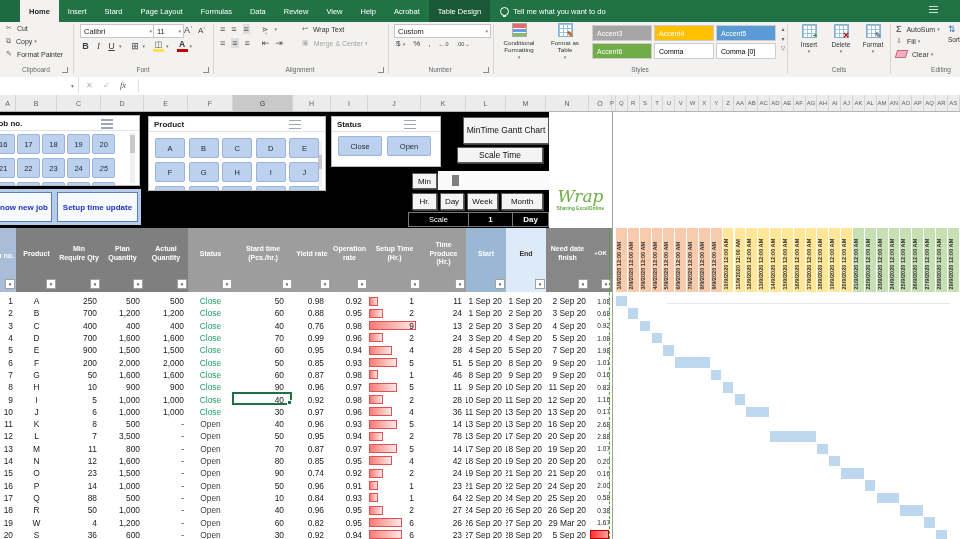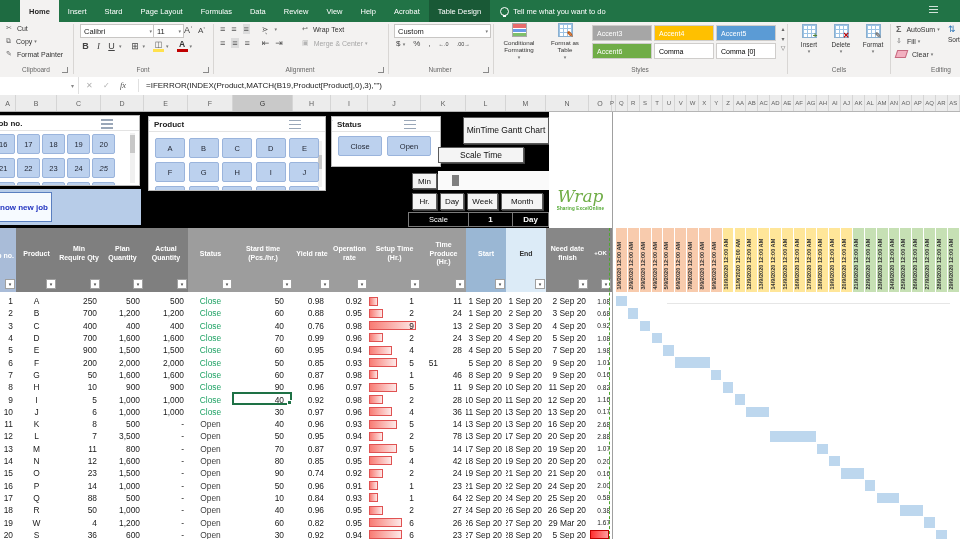--- a/index.html
+++ b/index.html
@@ -259,21 +259,20 @@
   </div>
 
   <div id="fbar">
     <div id="namebox">
         <span style="position:absolute;right:4px;top:5px;font-size:6px;color:#888;">▾</span>
       </div>
     <span class="abs" style="left:86px;top:4px;color:#b0b0b0;font-size:8px;">✕</span>
     <span class="abs" style="left:103px;top:4px;color:#b0b0b0;font-size:8px;">✓</span>
     <span class="abs" style="left:120px;top:3px;color:#555;font-size:8.5px;font-style:italic;font-family:'Liberation Serif',serif;">fx</span>
     <div class="abs" style="left:138px;top:2px;width:1px;height:13px;background:#e0e0e0;"></div>
-    <div class="abs" style="left:146px;top:4px;font-size:8px;color:#222;white-space:nowrap;">=IFERROR(INDEX(Product,MATCH(B19,Product[Product],0),3),"")</div>
   </div>
 
   <div id="colhead">
       <div class="clh" style="left: 0px; width: 16px;">A</div>
       <div class="clh" style="left: 16px; width: 41px;">B</div>
       <div class="clh" style="left: 57px; width: 44px;">C</div>
       <div class="clh" style="left: 101px; width: 43px;">D</div>
       <div class="clh" style="left: 144px; width: 44px;">E</div>
       <div class="clh" style="left: 188px; width: 45px;">F</div>
       <div class="clh sel" style="left: 233px; width: 60px;">G</div>
@@ -384,35 +383,36 @@
         </div>
       <div class="sl-ic ms" style="right:24px;"></div>
       <div class="sl-ic funnel" style="right:8px;"></div>
       <div class="slbody">
           <div class="slbtn" style="left: 6px; top: 19px; width: 44px;">Close</div>
           <div class="slbtn" style="left: 55px; top: 19px; width: 44px;">Open</div>
         </div>
     </div>
 
     <div class="ctrlbtn" style="left:463px;top:5px;width:86px;height:27px;line-height:1.2;">MinTime Gantt Chart</div>
-    <div class="ctrlbtn" style="left:438px;top:35px;width:86px;height:16px;">Scale Time</div>
+    <div class="ctrlbtn" style="left:457px;top:35px;width:86px;height:16px;">Scale Time</div>
     <div class="ctrlbtn" style="left:412px;top:61px;width:25px;height:16px;font-size:8px;">Min</div>
     <div class="abs" style="left:438px;top:59px;width:111px;height:19px;background:#fafafa;">
       <div style="position:absolute;left:14px;top:4px;width:7px;height:11px;background:#7f7f7f;"></div>
     </div>
     <div class="ctrlbtn" style="left:412px;top:81px;width:25px;height:17px;font-size:8px;">Hr.</div>
     <div class="ctrlbtn" style="left:440px;top:81px;width:24px;height:17px;font-size:8px;">Day</div>
     <div class="ctrlbtn" style="left:467px;top:81px;width:31px;height:17px;font-size:8px;">Week</div>
     <div class="ctrlbtn" style="left:501px;top:81px;width:42px;height:17px;font-size:8px;">Month</div>
     <div class="scalecell" style="left:408px;top:100px;width:61px;height:15px;font-size:7.5px;">Scale</div>
     <div class="scalecell" style="left:468px;top:100px;width:45px;height:15px;font-weight:bold;">1</div>
     <div class="scalecell" style="left:512px;top:100px;width:37px;height:15px;font-weight:bold;">Day</div>
 
     <div class="abs" style="left:-14px;top:77px;width:155px;height:36px;background:#b7cce8;"></div>
     <div class="bluebtn" style="left:-14px;top:80px;width:66px;height:30px;justify-content:flex-end;padding-right:3px;">now new job</div>
+    <div class="bluebtn" style="left:57px;top:80px;width:81px;height:30px;">Setup time update</div>
 
 
     <div class="abs" style="left:549px;top:74px;width:63px;text-align:center;">
       <div id="logo-text">Wrap</div>
       <div id="logo-sub">Sharing ExcelOnline</div>
     </div>
 
     <div id="tablewrap">
         <div class="th" style="left: 0px; top: 116px; width: 16px; height: 63.5px; background: rgb(169, 188, 216); color: rgb(255, 255, 255);">
           <span style="position: absolute; right: 2px; top: 24px; white-space: nowrap;">Job no.</span>
@@ -542,21 +542,21 @@
         <div class="dc" style="left: 101px; top: 244.5px; width: 43px; justify-content: flex-end; padding-right: 4px;">2,000</div>
         <div class="dc" style="left: 144px; top: 244.5px; width: 44px; justify-content: flex-end; padding-right: 4px;">2,000</div>
         <div class="dc" style="left: 188px; top: 244.5px; width: 45px; justify-content: center; color: rgb(33, 163, 102);">Close</div>
         <div class="dc" style="left: 233px; top: 244.5px; width: 60px; justify-content: flex-end; padding-right: 9px;">50</div>
         <div class="dc" style="left: 293px; top: 244.5px; width: 38px; justify-content: flex-end; padding-right: 7px;">0.85</div>
         <div class="dc" style="left: 331px; top: 244.5px; width: 37px; justify-content: flex-end; padding-right: 6px;">0.93</div>
         <div class="dc" style="left: 368px; top: 244.5px; width: 53px; justify-content: flex-end; padding-right: 7px;">
           <div style="position: absolute; left: 1px; top: 1.5px; height: 9px; width: 27.8889px; border: 1px solid rgb(224, 82, 82); background: linear-gradient(90deg, rgb(248, 124, 116), rgb(253, 233, 232)); box-sizing: border-box;"></div>
           <span style="position: relative;">5</span>
         </div>
-        <div class="dc" style="left: 397px; top: 244.5px; width: 45px; justify-content: flex-end; padding-right: 4px; text-align: right;">51</div>
+        <div class="dc" style="left: 421px; top: 244.5px; width: 45px; justify-content: flex-end; padding-right: 4px; text-align: right;">51</div>
         <div class="dc" style="left: 466px; top: 244.5px; width: 40px; justify-content: flex-end; padding-right: 4px;">5 Sep 20</div>
         <div class="dc" style="left: 506px; top: 244.5px; width: 40px; justify-content: flex-end; padding-right: 4px;">8 Sep 20</div>
         <div class="dc" style="left: 546px; top: 244.5px; width: 43px; justify-content: flex-end; padding-right: 3px;">9 Sep 20</div>
         <div class="dc" style="left: 589px; top: 244.5px; width: 23px; justify-content: flex-end; padding-right: 2px; font-size: 6.5px;">1.01</div>
         <div class="dc" style="left: 0px; top: 256.8px; width: 16px; justify-content: flex-end; padding-right: 3px;">7</div>
         <div class="dc" style="left: 16px; top: 256.8px; width: 41px; justify-content: center;">G</div>
         <div class="dc" style="left: 57px; top: 256.8px; width: 44px; justify-content: flex-end; padding-right: 4px;">50</div>
         <div class="dc" style="left: 101px; top: 256.8px; width: 43px; justify-content: flex-end; padding-right: 4px;">1,600</div>
         <div class="dc" style="left: 144px; top: 256.8px; width: 44px; justify-content: flex-end; padding-right: 4px;">1,600</div>
         <div class="dc" style="left: 188px; top: 256.8px; width: 45px; justify-content: center; color: rgb(33, 163, 102);">Close</div>

